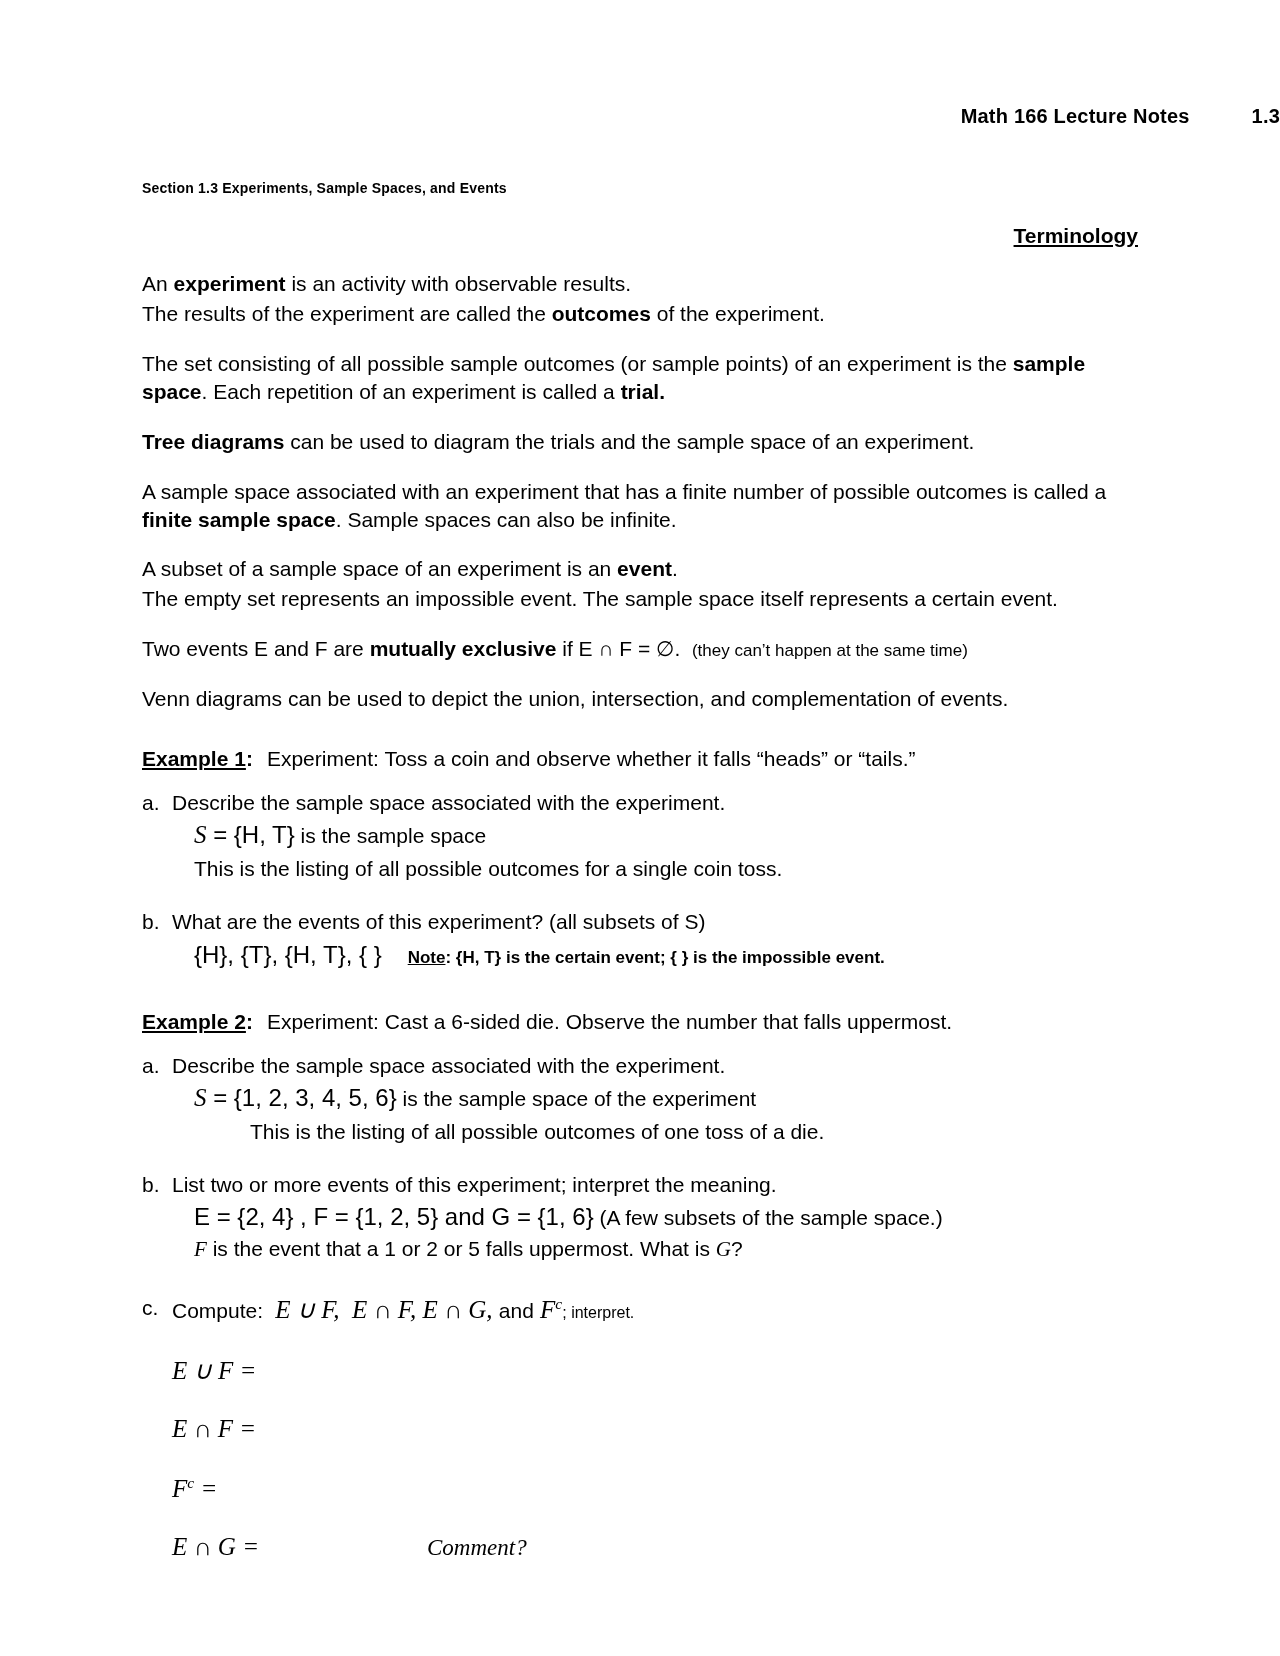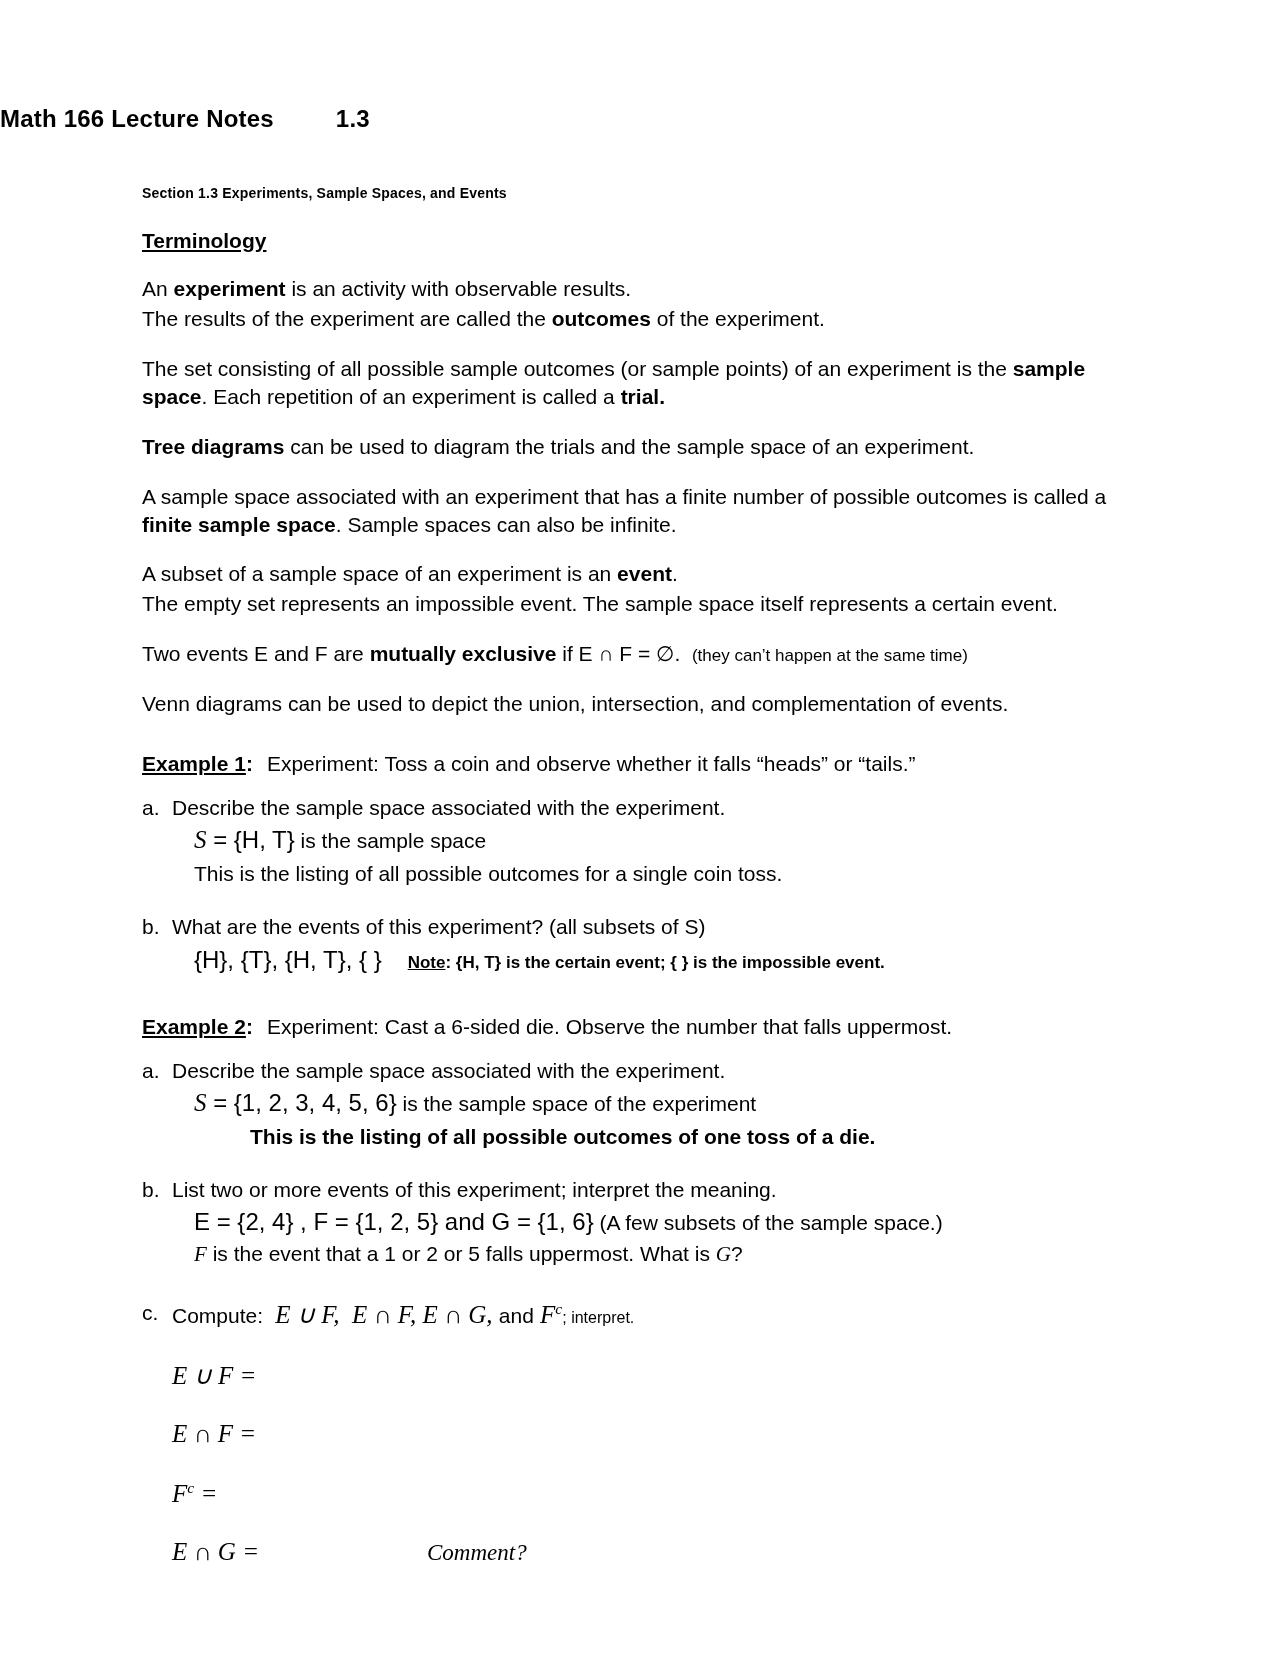--- a/index.html
+++ b/index.html
@@ -15,22 +15,22 @@
     position: relative;
   }
   .page {
     position: relative;
     width: 1280px;
     height: 1656px;
     padding: 0;
     box-sizing: border-box;
   }
   .title {
-    text-align: left;
-    font-size: 24px;
+    text-align: right;
+    font-size: 20px;
     font-weight: bold;
     margin: 105px 0 12px 0;
     letter-spacing: 0.2px;
   }
   .title .num {
     display: inline-block;
     margin-left: 62px;
   }
   .content {
     margin: 0 142px 0 142px;
@@ -39,20 +39,21 @@
     font-size: 14px;
     font-weight: bold;
     margin-top: 52px;
     letter-spacing: 0.2px;
   }
   .term-head {
     font-size: 21px;
     font-weight: bold;
     text-decoration: underline;
     margin-top: 28px;
+    text-align: right;
   }
   p.para {
     font-size: 21px;
     line-height: 1.33;
     margin: 22px 0 0 0;
   }
   p.tight {
     margin-top: 2px;
   }
   b { font-weight: bold; }
@@ -197,21 +198,21 @@
       <span class="lbl">Example 2</span><span class="colon">:</span><span class="body">Experiment:  Cast a 6-sided die.  Observe the number that falls uppermost.</span>
     </div>
 
     <ol class="items">
       <li class="item indent-1">
         <span class="marker">a.</span>
         <span>Describe the sample space associated with the experiment.</span>
         <div class="sub-line" style="padding-left:22px;">
           <span class="math">S</span><span class="mathset"> = {1, 2, 3, 4, 5, 6}</span><span> is the sample space of the experiment</span>
         </div>
-        <div class="sub-line" style="padding-left:78px;font-weight:bold;">This is the listing of all possible outcomes of one toss of a die.</div>
+        <div class="sub-line" style="padding-left:78px;">This is the listing of all possible outcomes of one toss of a die.</div>
       </li>
 
       <li class="item indent-1" style="margin-top:26px;">
         <span class="marker">b.</span>
         <span>List two or more events of this experiment; interpret the meaning.</span>
         <div class="sub-line" style="padding-left:22px;">
           <span class="mathset">E = {2, 4} , F = {1, 2, 5} and G = {1, 6}</span><span> (A few subsets of the sample space.)</span>
         </div>
         <div class="sub-line" style="padding-left:22px;">
           <span class="math" style="font-size:21px;">F</span><span> is the event that a 1 or 2 or 5 falls uppermost.  What is </span><span class="math" style="font-size:21px;">G</span><span>?</span>

